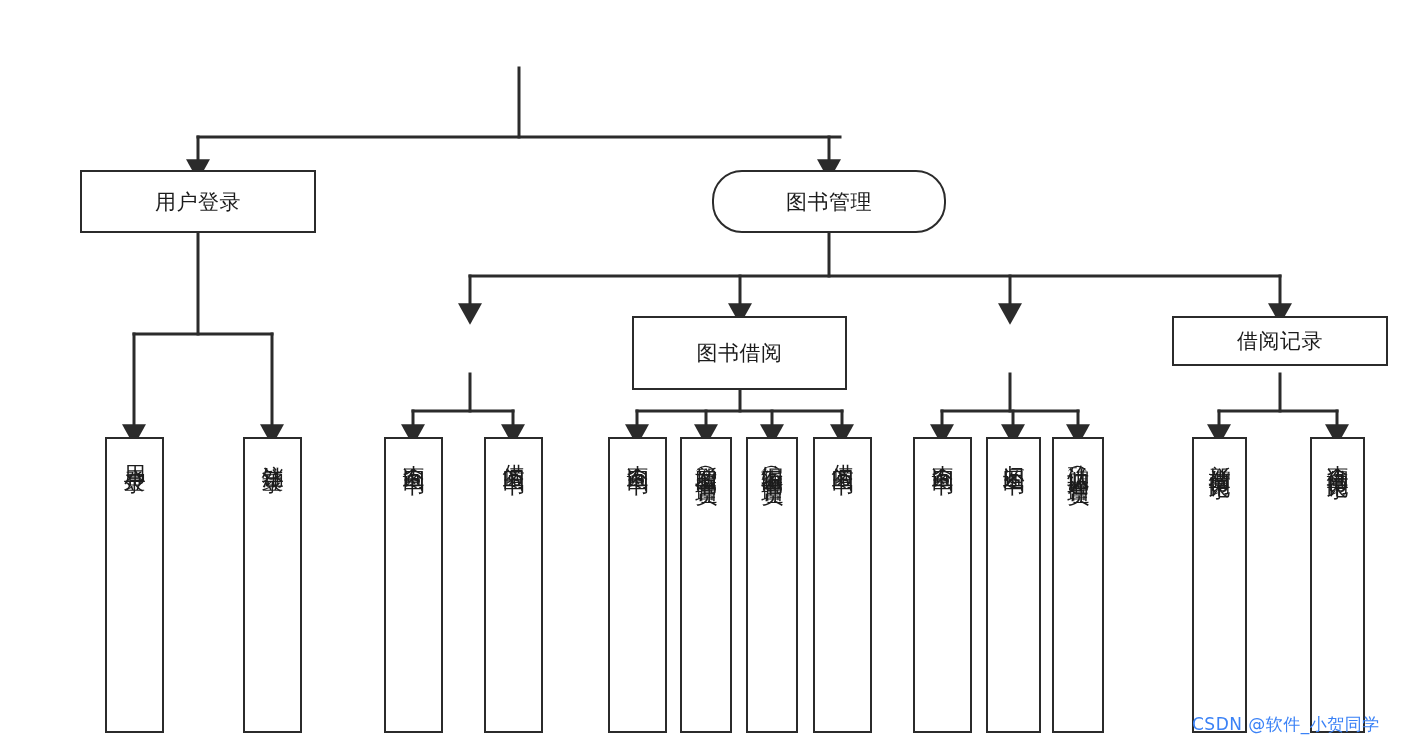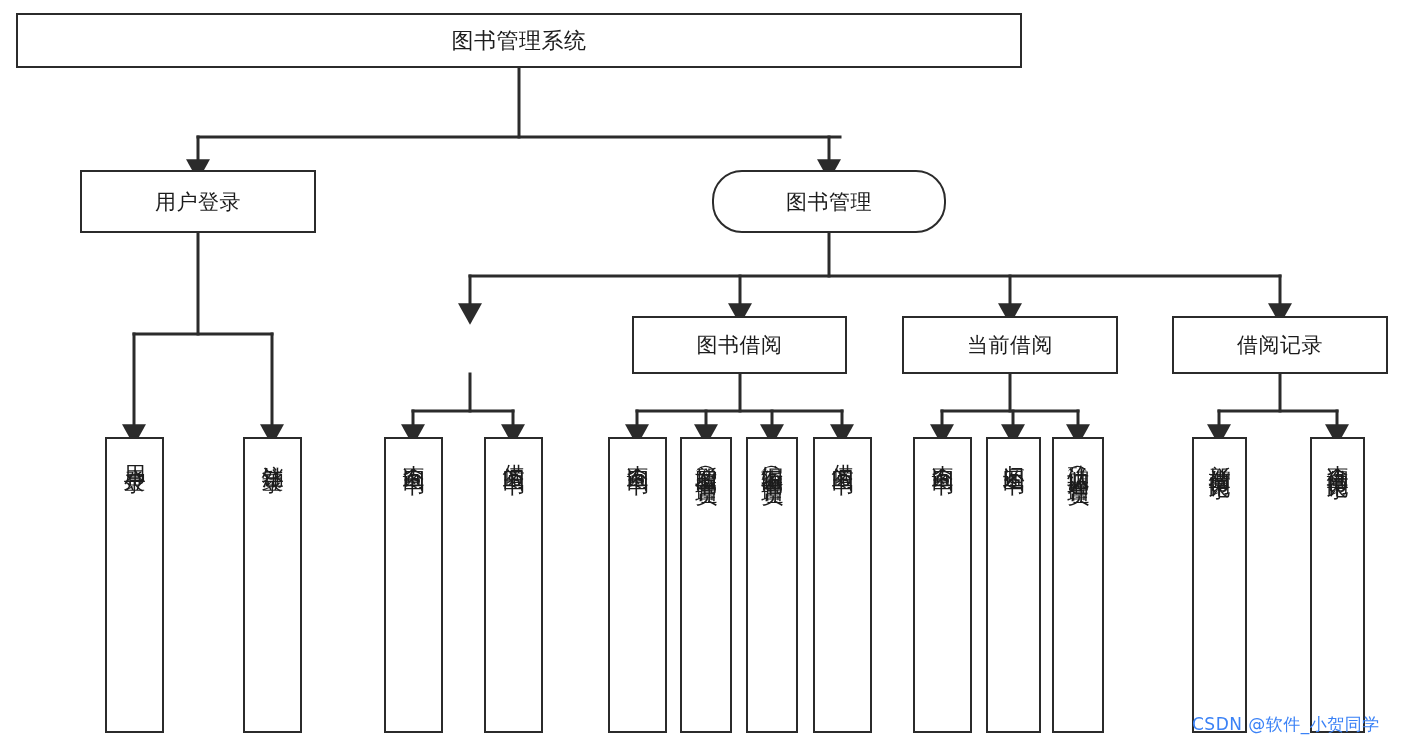--- a/index.html
+++ b/index.html
@@ -111,38 +111,32 @@
       <path d="M1013,411 L1013,432" marker-end="url(#arrow)"></path>
       <path d="M1078,411 L1078,432" marker-end="url(#arrow)"></path>
 
       <path d="M1280,374 L1280,411"></path>
       <path d="M1219,411 L1337,411"></path>
       <path d="M1219,411 L1219,432" marker-end="url(#arrow)"></path>
       <path d="M1337,411 L1337,432" marker-end="url(#arrow)"></path>
     </g>
   </svg>
 
-  <div class="node node-root" style="left:16px; top:13px; width:1006px; height:55px;">
-    <span class="node-h">图书管理系统</span>
-  </div>
 
   <div class="node" style="left:80px; top:170px; width:236px; height:63px;">
     <span class="node-h">用户登录</span>
   </div>
   <div class="node" style="left:712px; top:170px; width:234px; height:63px;border-radius:30px;">
     <span class="node-h">图书管理</span>
   </div>
 
-  <div class="node" style="left:632px; top:316px; width:215px; height:58px;">
+  <div class="node" style="left:632px; top:316px; width:215px; height:74px;">
     <span class="node-h">图书借阅</span>
   </div>
-  <div class="node" style="left:902px; top:316px; width:216px; height:58px;">
-    <span class="node-h">当前借阅</span>
-  </div>
-  <div class="node" style="left:1172px; top:316px; width:216px; height:58px;">
+  <div class="node" style="left:1172px; top:316px; width:216px; height:50px;">
     <span class="node-h">借阅记录</span>
   </div>
 
   <div class="node node-leaf" style="left:105px; top:437px; width:59px; height:296px;">
     <span class="vlabel">用户登录</span>
   </div>
   <div class="node node-leaf" style="left:243px; top:437px; width:59px; height:296px;">
     <span class="vlabel">注销登录</span>
   </div>
   <div class="node node-leaf" style="left:384px; top:437px; width:59px; height:296px;">

